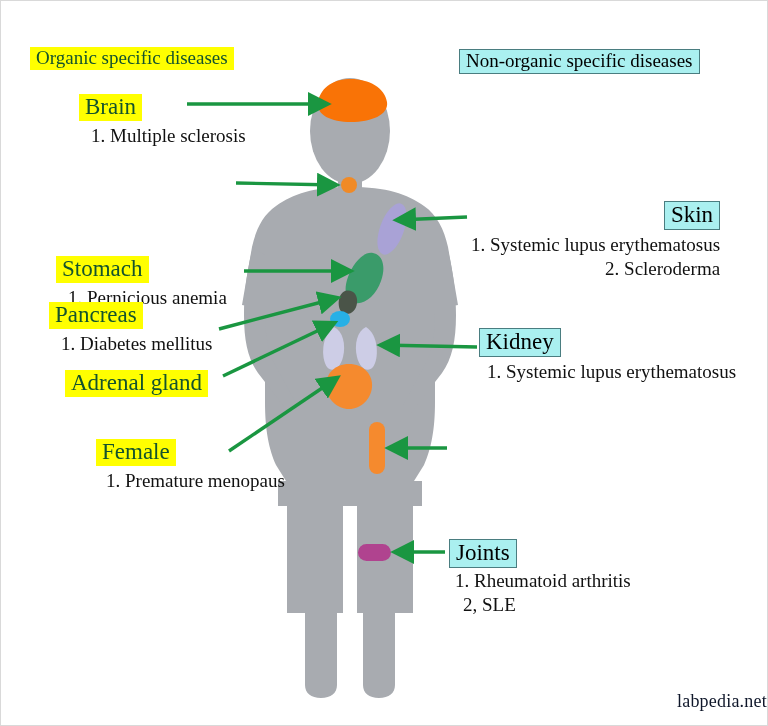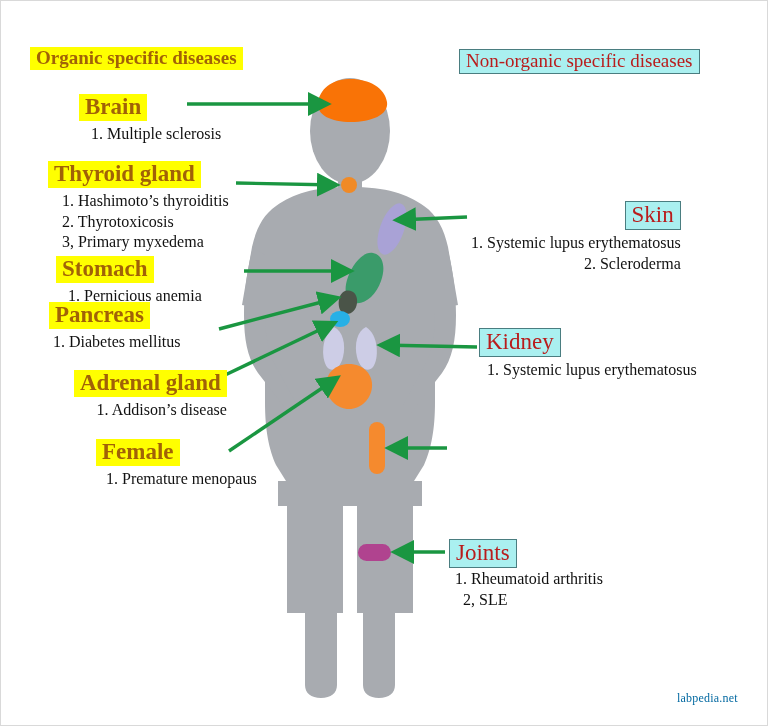--- a/index.html
+++ b/index.html
@@ -22,42 +22,41 @@
 
   
   .chip {
     display: inline-block;
     white-space: nowrap;
     line-height: 1.05;
     padding: 1px 6px 2px 6px;
   }
   .chip-yellow {
     background: #ffff00;
-    color: #a16207;
-    font-weight: bold;
+    color: #14532d;
   }
   .chip-cyan {
     background: #aaf0f0;
-    color: #b91c1c;
+    color: #000000;
     border: 1px solid #4a7d80;
   }
   .title-chip { font-size: 19px; }
   .organ-chip { font-size: 23px; }
 
   .item {
     white-space: nowrap;
-    font-size: 16px;
+    font-size: 19px;
     line-height: 1.28;
     color: #111111;
   }
   .block { line-height: 1.28; }
 
   .watermark {
-    font-size: 12px;
-    color: #0369a1;
+    font-size: 18px;
+    color: #0f172a;
     letter-spacing: .2px;
   }
 
   
   svg.layer {
     position: absolute;
     left: 0; top: 0;
     width: 768px; height: 726px;
     overflow: visible;
   }
@@ -204,40 +203,33 @@
 
   <div class="abs" style="left:458px; top:48px;">
     <span class="chip chip-cyan title-chip">Non-organic specific diseases</span>
   </div>
 
   <div class="abs block" style="left:78px; top:93px;">
     <span class="chip chip-yellow organ-chip">Brain</span>
     <div class="item" style="margin-left:12px; margin-top:3px;">1. Multiple sclerosis</div>
   </div>
 
-  <div class="abs block" style="left:47px; top:160px;">
-    <span class="chip chip-yellow organ-chip">Thyroid gland</span>
-    <div class="item" style="margin-left:14px; margin-top:3px;">1. Hashimoto’s thyroiditis</div>
-    <div class="item" style="margin-left:14px;">2. Thyrotoxicosis</div>
-    <div class="item" style="margin-left:14px;">3, Primary myxedema</div>
-  </div>
 
   <div class="abs block" style="left:55px; top:255px;">
     <span class="chip chip-yellow organ-chip">Stomach</span>
     <div class="item" style="margin-left:12px; margin-top:3px;">1. Pernicious anemia</div>
   </div>
 
   <div class="abs block" style="left:48px; top:301px;">
     <span class="chip chip-yellow organ-chip">Pancreas</span>
-    <div class="item" style="margin-left:4px; margin-top:3px;">1. Diabetes mellitus</div>
-  </div>
-
-  <div class="abs block" style="left:73px; top:369px;text-align:right;">
+    <div class="item" style="margin-left:12px; margin-top:3px;">1. Diabetes mellitus</div>
+  </div>
+
+  <div class="abs block" style="left:64px; top:369px;">
     <span class="chip chip-yellow organ-chip">Adrenal gland</span>
-    <div class="item" style="margin-left:12px; margin-top:3px;">1. Addison’s disease</div>
   </div>
 
   <div class="abs block" style="left:95px; top:438px;">
     <span class="chip chip-yellow organ-chip">Female</span>
     <div class="item" style="margin-left:10px; margin-top:3px;">1. Premature menopaus</div>
   </div>
 
   <div class="abs block" style="left:466px; top:200px;text-align:right;">
     <span class="chip chip-cyan organ-chip">Skin</span>
     <div class="item" style="margin-left:4px; margin-top:3px;">1. Systemic lupus erythematosus</div>

